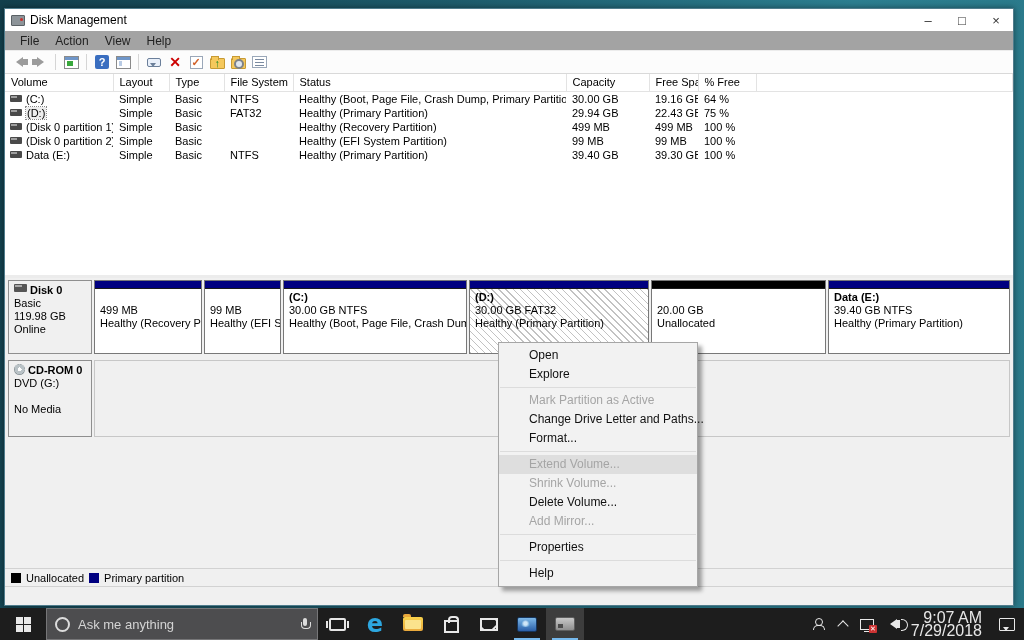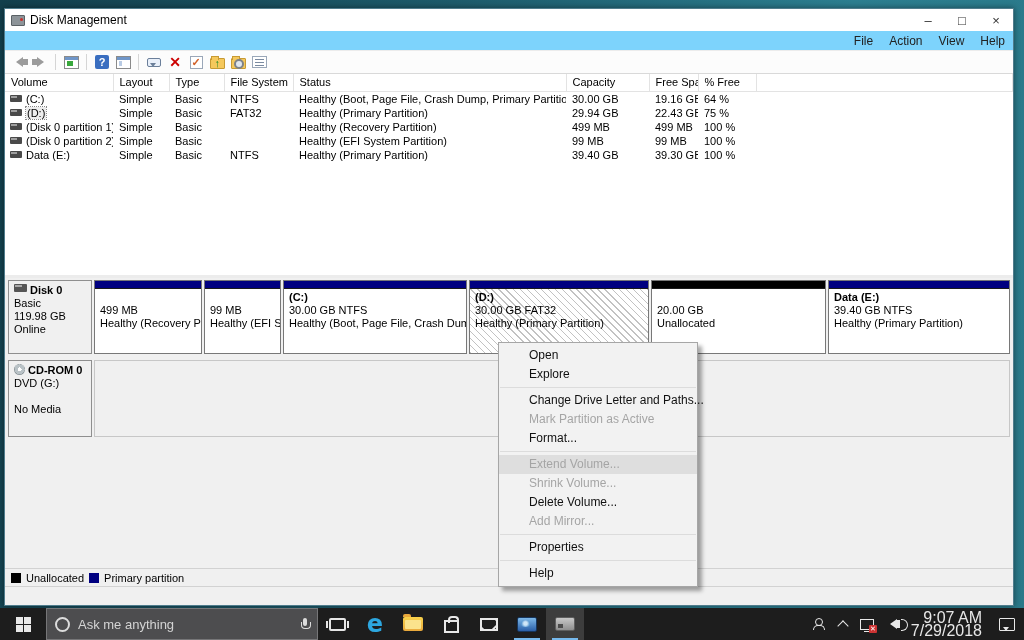--- a/index.html
+++ b/index.html
@@ -6,30 +6,30 @@
   html,body { width:1024px; height:640px; overflow:hidden; }
   body {
     font-family:"Liberation Sans", sans-serif;
     background: linear-gradient(100deg,#123f4c 0%, #1d5b6b 40%, #2c7e90 75%, #2a7888 100%);
     position:relative;
   }
 
   
   .window{
     position:absolute; left:4px; top:8px; width:1010px; height:598px;
-    background:#7dd3fc; border:1px solid #4f7c8c; display:flex; flex-direction:column;
+    background:#a3a3a3; border:1px solid #4f7c8c; display:flex; flex-direction:column;
     box-shadow:0 0 6px rgba(0,0,0,.45);
   }
   .titlebar{ height:22px; display:flex; align-items:center; background:#fff; padding-left:6px; flex:0 0 auto;}
   .title-icon{ width:14px; height:11px; background:#8d9499; border:1px solid #5a6165; border-radius:1px; position:relative; margin-right:5px;}
   .title-icon::after{ content:""; position:absolute; right:1px; top:2px; width:3px; height:3px; background:#c9302c; border-radius:50%;}
   .title-text{ font-size:12px; color:#000; flex:1; }
   .win-controls{ display:flex; height:100%; }
   .win-btn{ width:34px; height:100%; display:flex; align-items:center; justify-content:center; font-size:13px; color:#333; }
-  .menubar{ height:19px; display:flex; align-items:center; font-size:12px; color:#222; padding-left:7px; gap:0; flex:0 0 auto;justify-content:flex-end;}
+  .menubar{ height:19px; display:flex; align-items:center; font-size:12px; color:#222; padding-left:7px; gap:0; flex:0 0 auto;}
   .menubar span{ padding:1px 8px; }
   .toolbar{ height:24px; border-top:1px solid #ececec; border-bottom:1px solid #d9d9d9; display:flex; align-items:center; padding-left:5px; gap:3px; background:#fcfcfc; flex:0 0 auto;}
   .tsep{ width:1px; height:16px; background:#d5d5d5; margin:0 3px;}
   .tbi{ width:18px; height:17px; display:flex; align-items:center; justify-content:center; position:relative; font-size:12px;}
   .arrow-l,.arrow-r{ width:0; height:0; border:5px solid transparent; }
   .arrow-l{ border-right:7px solid #9b9b9b; border-left:none; position:relative;}
   .arrow-l::after{content:""; position:absolute; left:7px; top:-3px; width:5px; height:6px; background:#9b9b9b;}
   .arrow-r{ border-left:7px solid #9b9b9b; border-right:none; position:relative;}
   .arrow-r::after{content:""; position:absolute; right:7px; top:-3px; width:5px; height:6px; background:#9b9b9b;}
   .winframe{ width:15px; height:13px; border:1px solid #8a8a8a; background:#fff; position:relative;}
@@ -393,22 +393,22 @@
     <span>Primary partition</span>
   </div>
   <div class="statusstrip"></div>
 
 </div>
 
 <div class="ctxmenu">
   <div class="mi">Open</div>
   <div class="mi">Explore</div>
   <div class="msep"></div>
+  <div class="mi disabled">Mark Partition as Active</div>
   <div class="mi">Change Drive Letter and Paths...</div>
-  <div class="mi disabled">Mark Partition as Active</div>
   <div class="mi">Format...</div>
   <div class="msep"></div>
   <div class="mi disabled hl">Extend Volume...</div>
   <div class="mi disabled">Shrink Volume...</div>
   <div class="mi">Delete Volume...</div>
   <div class="mi disabled">Add Mirror...</div>
   <div class="msep"></div>
   <div class="mi">Properties</div>
   <div class="msep"></div>
   <div class="mi">Help</div>

